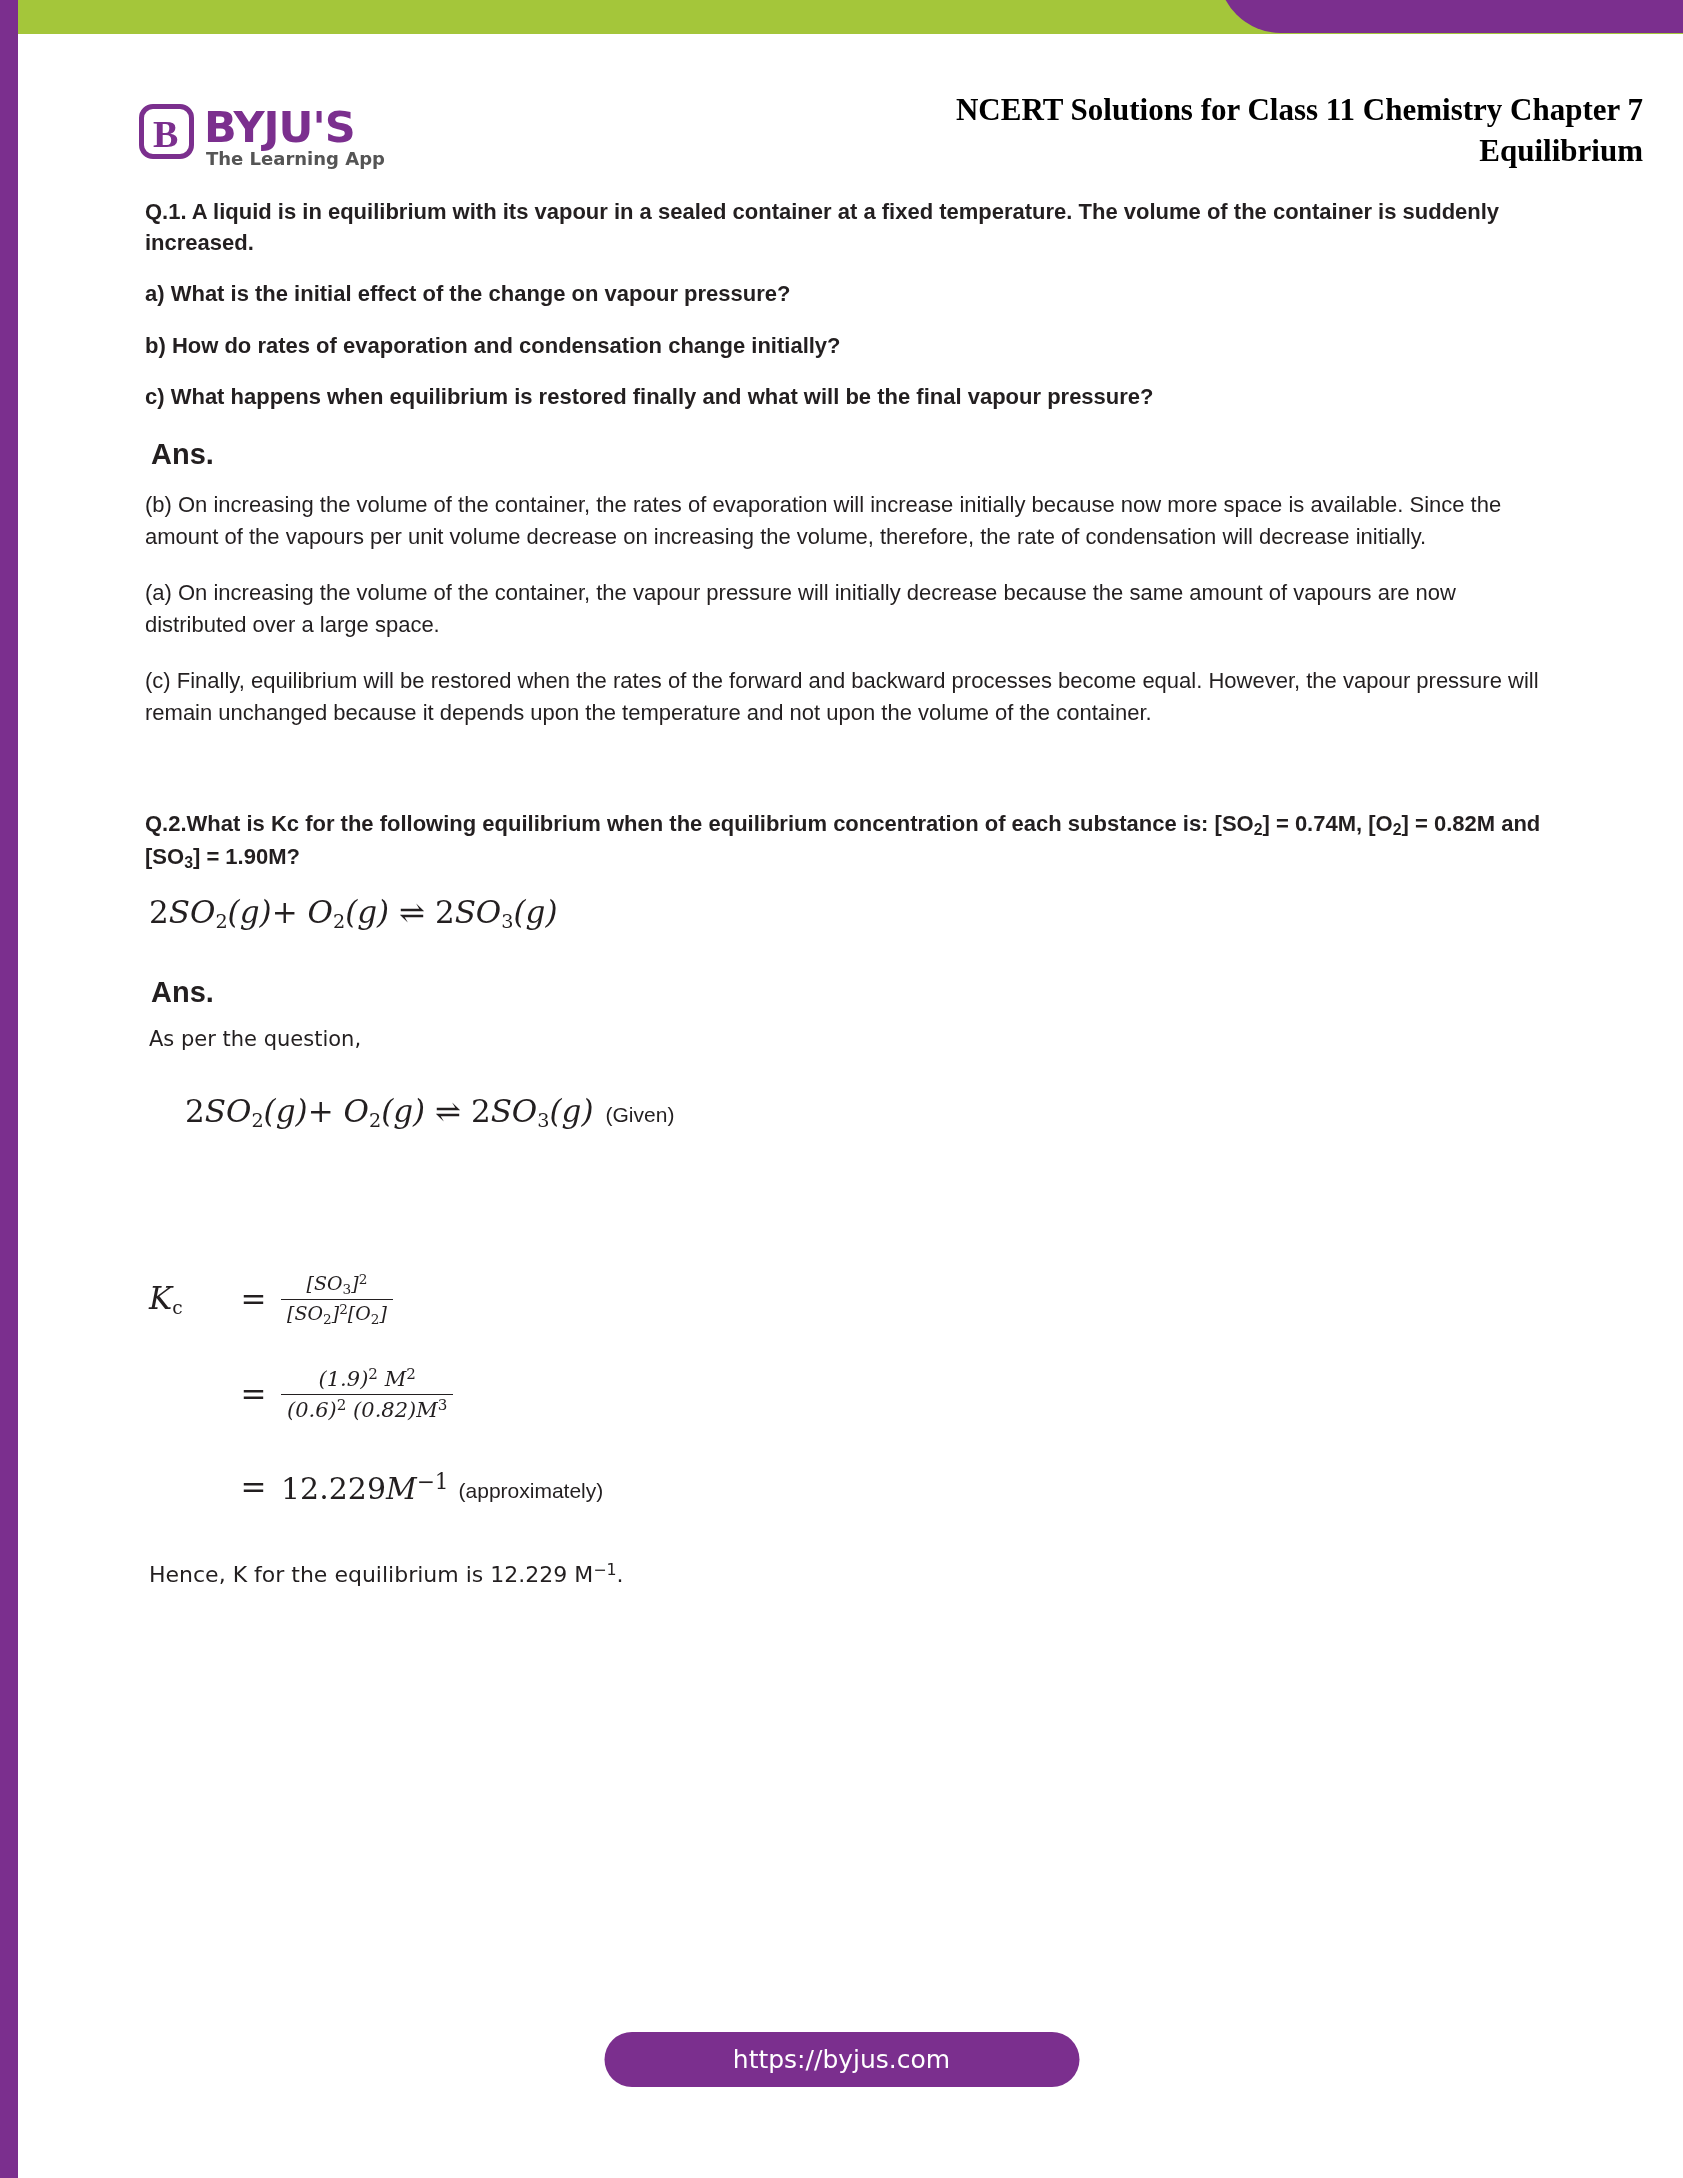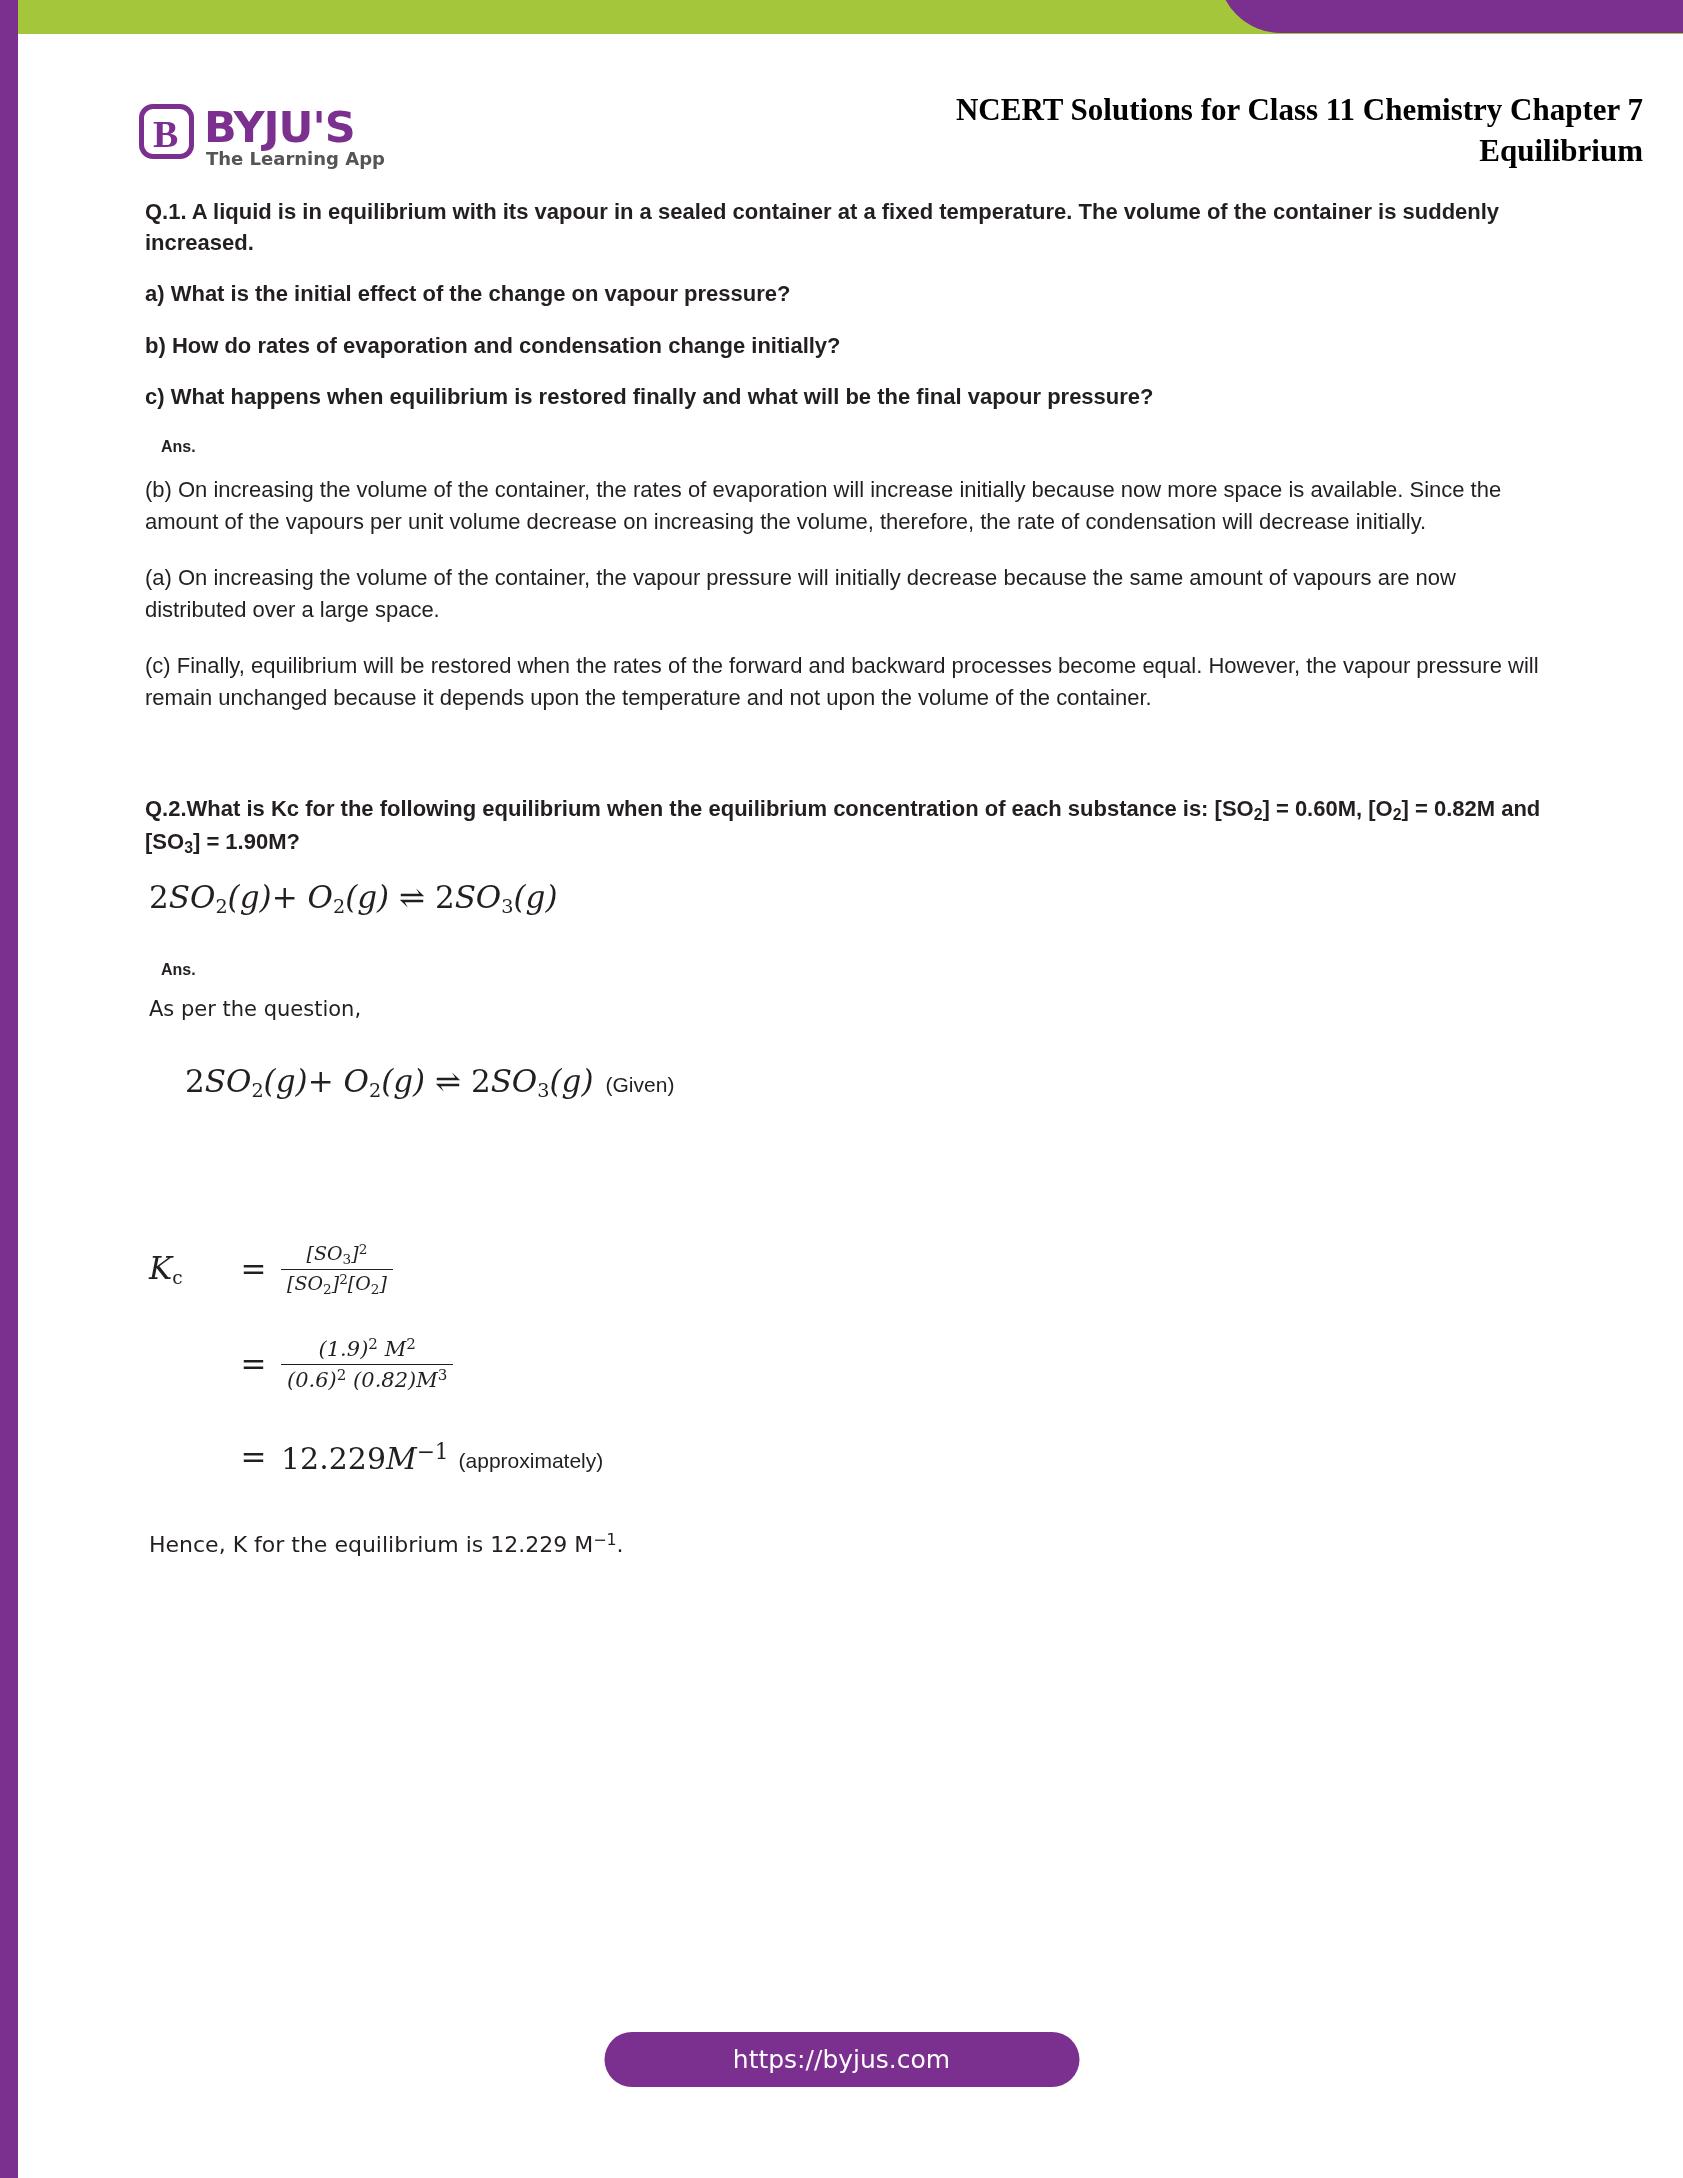--- a/index.html
+++ b/index.html
@@ -120,23 +120,23 @@
     width: 1406px;
   }
   .q {
     font-size: 22px;
     font-weight: bold;
     line-height: 1.42;
     color: #231f20;
     margin: 0 0 20px 0;
   }
   .ans-label {
-    font-size: 16px;
-    font-weight: bold;
-    margin: 26px 0 18px 16px;
+    font-size: 29px;
+    font-weight: bold;
+    margin: 26px 0 18px 6px;
   }
   p.body {
     font-size: 22px;
     line-height: 1.45;
     margin: 0 0 24px 0;
     color: #231f20;
   }
   sub { font-size: 0.72em; vertical-align: -0.25em; }
   sup { font-size: 0.72em; vertical-align: 0.45em; }
 
@@ -264,21 +264,21 @@
 
   <div class="ans-label">Ans.</div>
 
   <p class="body">(b) On increasing the volume of the container, the rates of evaporation will increase initially because now more space is available. Since the amount of the vapours per unit volume decrease on increasing the volume, therefore, the rate of condensation will decrease initially.</p>
   <p class="body">(a) On increasing the volume of the container, the vapour pressure will initially decrease because the same amount of vapours are now distributed over a large space.</p>
   <p class="body">(c) Finally, equilibrium will be restored when the rates of the forward and backward processes become equal. However, the vapour pressure will remain unchanged because it depends upon the temperature and not upon the volume of the container.</p>
 
   <div class="gap-lg"></div>
 
   <p class="q">
-    <span>Q.2.What is Kc for the following equilibrium when the equilibrium concentration of each substance is: [SO</span><sub>2</sub><span>] = 0.60M, [O</span><sub>2</sub><span>] = 0.82M and [SO</span><sub>3</sub><span>] = 1.90M?</span>
+    <span>Q.2.What is Kc for the following equilibrium when the equilibrium concentration of each substance is: [SO</span><sub>2</sub><span>] = 0.74M, [O</span><sub>2</sub><span>] = 0.82M and [SO</span><sub>3</sub><span>] = 1.90M?</span>
   </p>
 
   <div class="math">
     <span class="up">2</span><span class="ital">SO</span><sub>2</sub><span class="ital">(g)</span><span class="up">+</span>&nbsp;<span class="ital">O</span><sub>2</sub><span class="ital">(g)</span>&nbsp;<span class="up">⇌</span>&nbsp;<span class="up">2</span><span class="ital">SO</span><sub>3</sub><span class="ital">(g)</span>
   </div>
 
   <div class="ans-label" style="margin-top:42px">Ans.</div>
   <p class="note" style="margin-bottom:42px">As per the question,</p>
 
   <div class="math" style="margin-left:40px">

